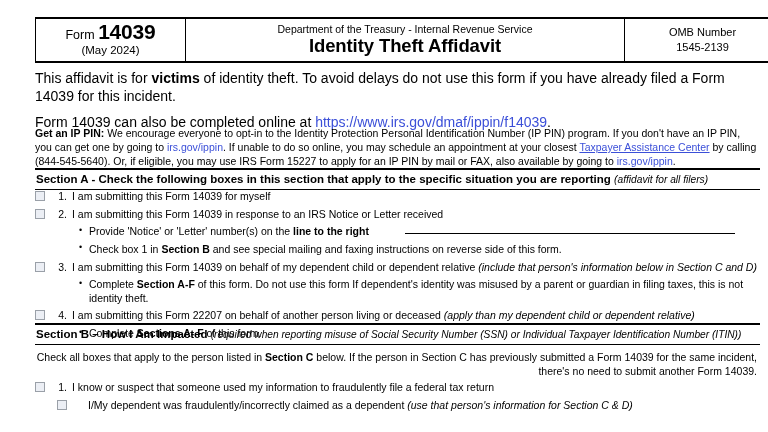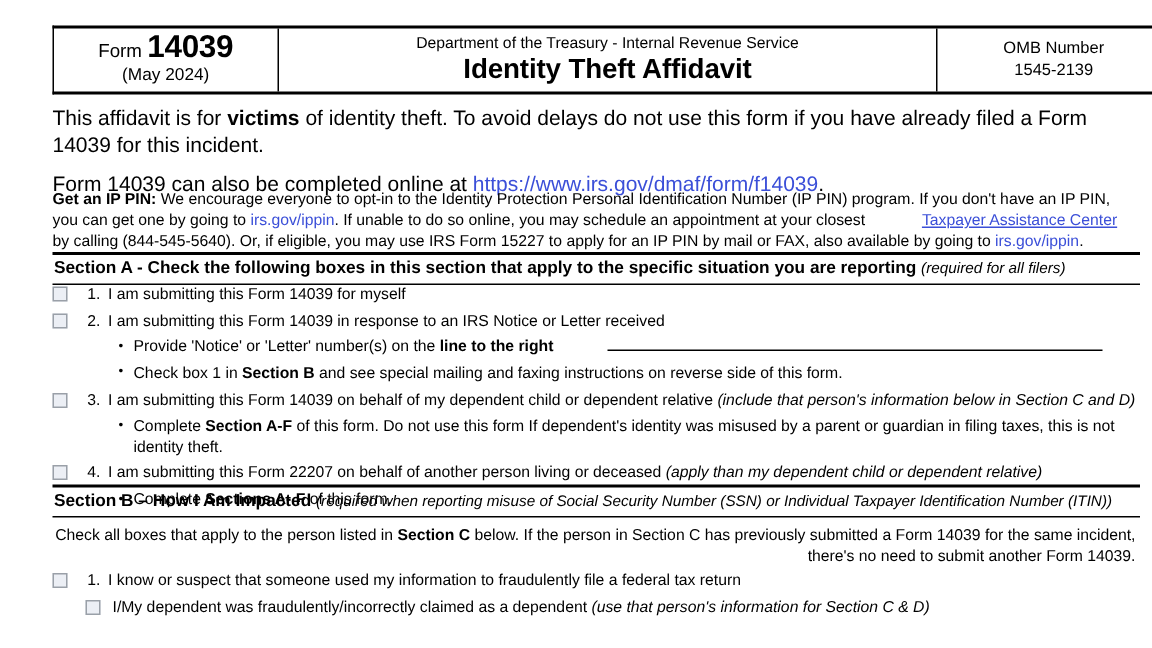--- a/index.html
+++ b/index.html
@@ -101,21 +101,20 @@
     margin: 0 0 8.5px 0;
   }
   .blk { font-weight: bold; }
   a.lnk, .lnk {
     color: #3b4fd8;
     text-decoration: none;
   }
   .lnk-u {
     color: #3b4fd8;
     text-decoration: underline;
-    margin-left: 35px;
   }
 
   .ippin {
     position: absolute;
     left: 35px;
     top: 127px;
     width: 722px;
     font-size: 10.5px;
     line-height: 1.33;
   }
@@ -227,21 +226,21 @@
   }
   .bintro p { margin: 0; text-align: right; }
 
   .subrow {
     display: flex;
     align-items: flex-start;
     margin-bottom: 5px;
     margin-left: 22px;
   }
   .subrow .cbox { margin-top: 1px; }
-  .subrow .ctext { margin-left: 8px; }
+  .subrow .ctext { margin-left: 21px; }
 </style>
 </head>
 <body>
 
 <div class="page">
 
   <div class="header-table">
 
     <div class="hdr-cell hdr-form">
       <div class="form-line1">
@@ -259,29 +258,29 @@
     <div class="hdr-cell hdr-omb">
       <div class="omb-l1">OMB Number</div>
       <div class="omb-l2">1545-2139</div>
     </div>
 
   </div>
 
   <div class="intro">
     <p><span>This affidavit is for </span><span class="blk">victims</span><span> of identity theft. To avoid delays do not use this form if you have already filed a Form 14039 for this incident.</span></p>
 
-    <p><span>Form 14039 can also be completed online at </span><span class="lnk">https://www.irs.gov/dmaf/form/f14039</span><span>.</span></p>
+    <p><span>Form 14039 can also be completed online at </span><span class="lnk">https://www.irs.gov/dmaf/ippin/f14039</span><span>.</span></p>
 
   </div>
 
   <div class="ippin">
     <p><span class="blk">Get an IP PIN:</span><span> We encourage everyone to opt-in to the Identity Protection Personal Identification Number (IP PIN) program. If you don't have an IP PIN, you can get one by going to </span><span class="lnk">irs.gov/ippin</span><span>. If unable to do so online, you may schedule an appointment at your closest </span><span class="lnk-u">Taxpayer Assistance Center</span><span> by calling (844-545-5640). Or, if eligible, you may use IRS Form 15227 to apply for an IP PIN by mail or FAX, also available by going to </span><span class="lnk">irs.gov/ippin</span><span>.</span></p>
   </div>
 
-  <div class="section-band" id="sectionA"><span>Section A - Check the following boxes in this section that apply to the specific situation you are reporting</span> <span class="note">(required for all filers)</span></div>
+  <div class="section-band" id="sectionA"><span>Section A - Check the following boxes in this section that apply to the specific situation you are reporting</span> <span class="note">(affidavit for all filers)</span></div>
 
   <div class="rows" id="rowsA">
 
     <div class="crow">
       <span class="cbox"></span>
       <span class="cnum">1.</span>
       <span class="ctext">I am submitting this Form 14039 for myself</span>
     </div>
 
     <div class="crow">

